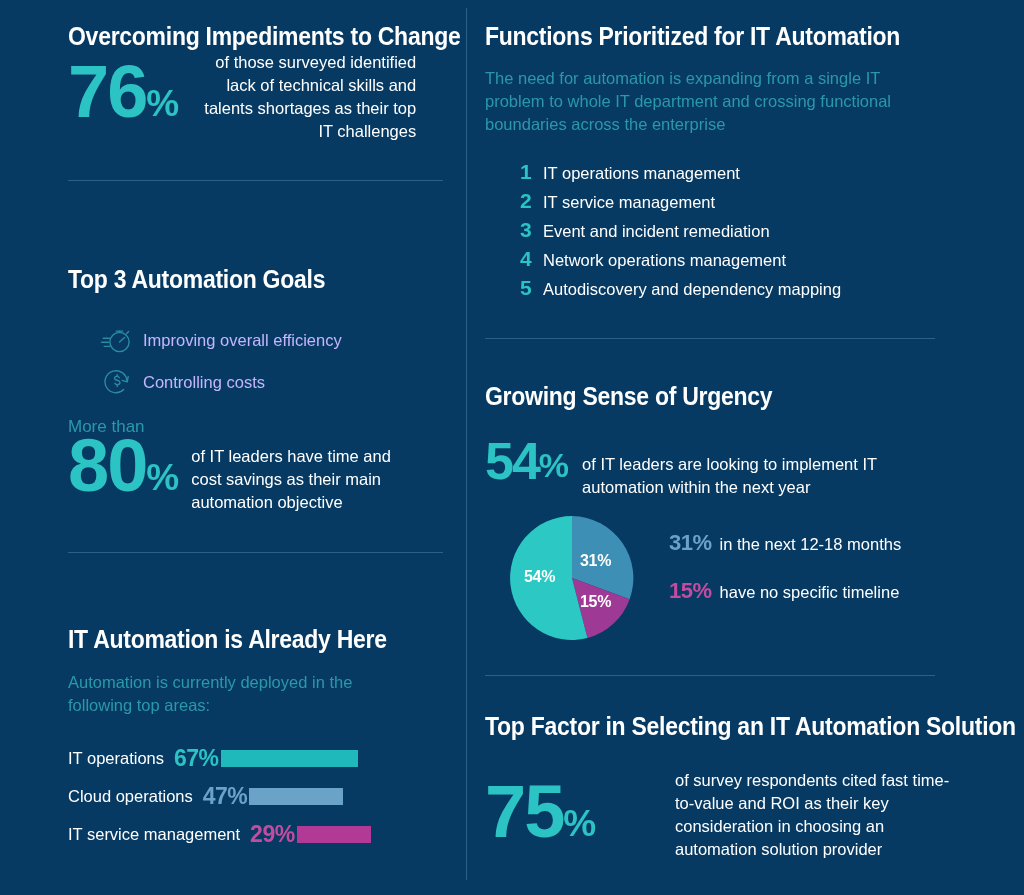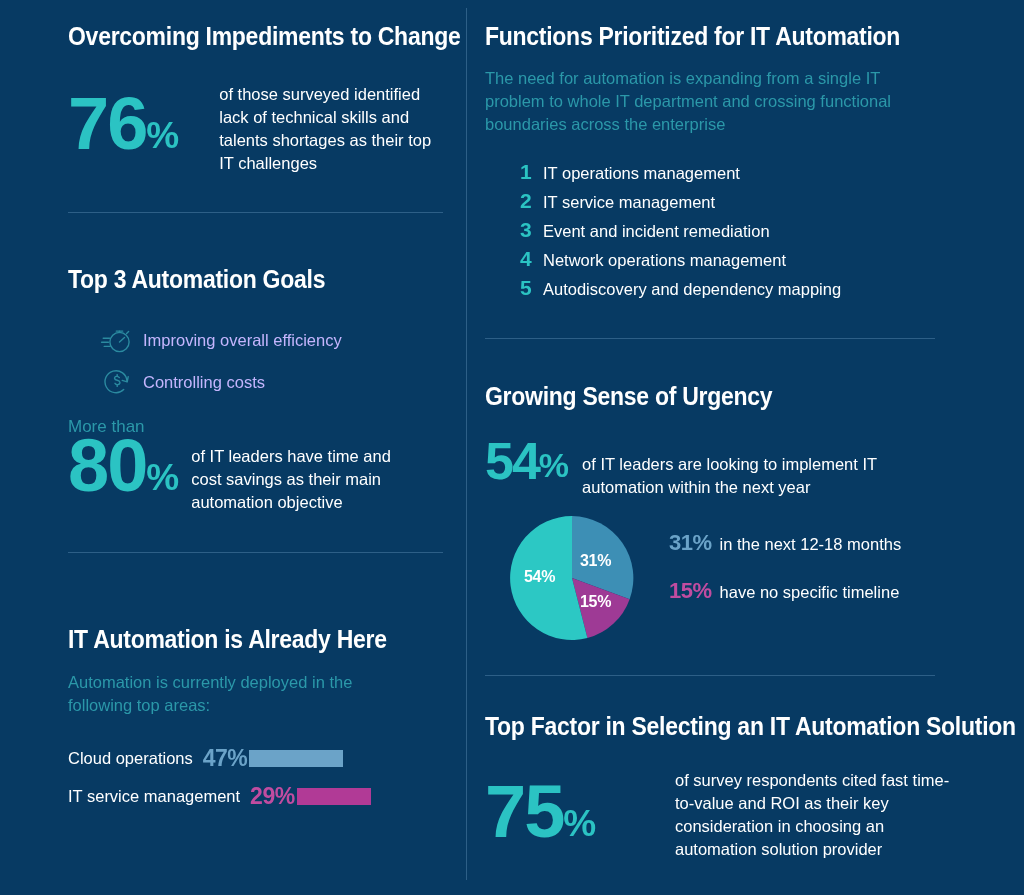--- a/index.html
+++ b/index.html
@@ -94,23 +94,23 @@
   .bignum .pct { font-size: 37px; letter-spacing: -1px; padding-bottom: 4px; }
 
   .stat-text {
     color: #ffffff;
     font-size: 16.5px;
     line-height: 23px;
   }
 
   
   #sec-impediments { position: absolute; top: 22px; left: 0; width: 380px; }
-  #sec-impediments .stat-row { margin-top: 32px; align-items: flex-start; gap: 28px; }
+  #sec-impediments .stat-row { align-items: flex-start; }
   #sec-impediments .bignum { padding-top: 8px; }
-  #sec-impediments .stat-text { width: 225px; margin-left: 13px; }
+  #sec-impediments .stat-text { width: 225px; margin-left: 13px; text-align: right; }
   #sec-impediments .hr { margin-top: 37px; width: 375px; }
 
   
   #sec-goals { position: absolute; top: 265px; left: 0; width: 380px; }
   .goal-list { margin-top: 25px; }
   .goal-item {
     display: flex;
     align-items: center;
     height: 42px;
     margin-left: 32px;
@@ -309,20 +309,25 @@
 
       <hr class="hr">
     </section>
 
     <section id="sec-deployed">
       <h2 class="headline">IT Automation is Already Here</h2>
       <p class="subtitle">Automation is currently deployed in the following top areas:</p>
 
       <div class="bars">
 
+        <div class="bar-row">
+          <span class="bar-name">IT operations</span>
+          <span class="bar-pct" style="color:#2bc3c3;">67%</span>
+          <span class="bar-fill" style="background:#1fb9bc; width:137px;"></span>
+        </div>
 
         <div class="bar-row">
           <span class="bar-name">Cloud operations</span>
           <span class="bar-pct" style="color:#6ba3c8;">47%</span>
           <span class="bar-fill" style="background:#6ba3c8; width:94px;"></span>
         </div>
 
         <div class="bar-row">
           <span class="bar-name">IT service management</span>
           <span class="bar-pct" style="color:#c14ca0;">29%</span>

